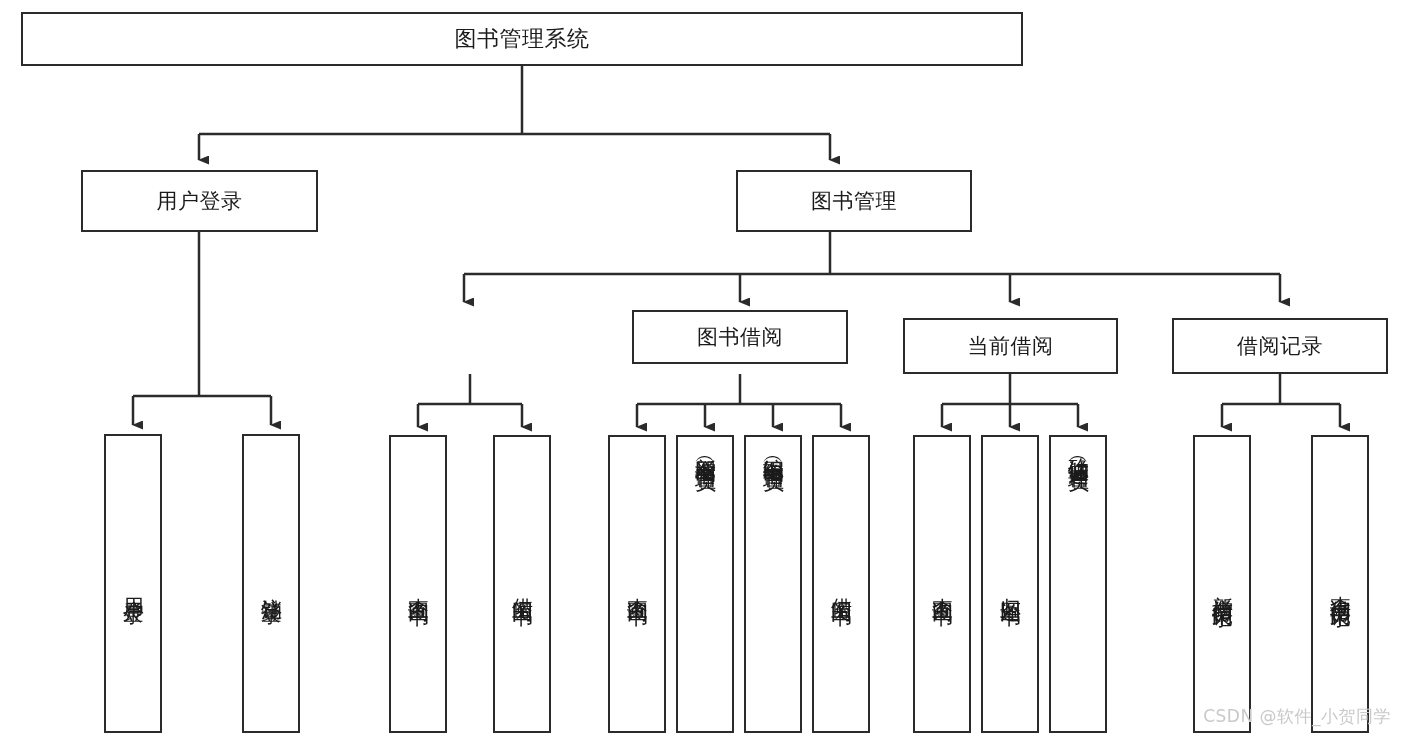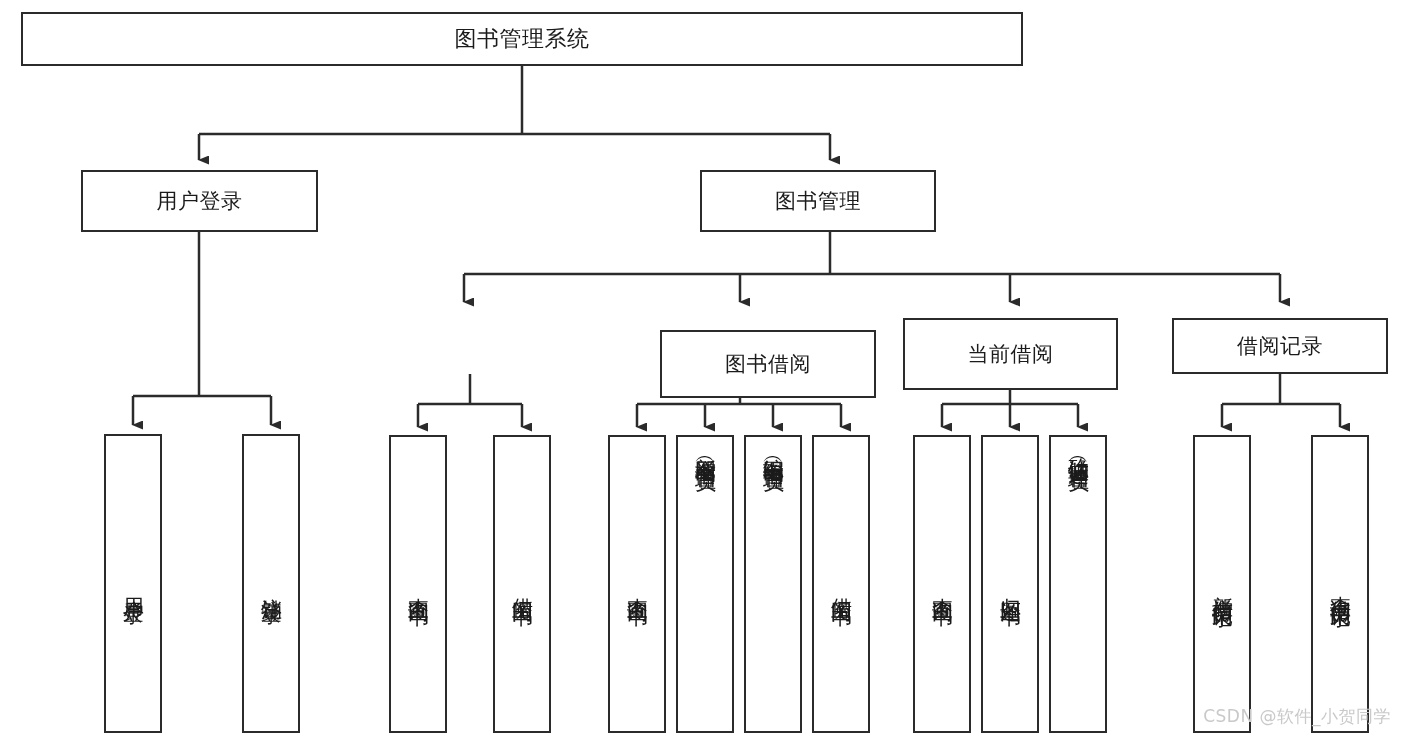--- a/index.html
+++ b/index.html
@@ -127,28 +127,28 @@
     </g>
   </svg>
 
   <div class="node-box root" style="left:21px; top:12px; width:1002px; height:54px;">
     <span class="node-label-h">图书管理系统</span>
   </div>
 
   <div class="node-box" style="left:81px; top:170px; width:237px; height:62px;">
     <span class="node-label-h">用户登录</span>
   </div>
-  <div class="node-box" style="left:700px; top:170px; width:236px; height:62px;align-items:center;">
+  <div class="node-box" style="left:736px; top:170px; width:236px; height:62px;align-items:center;">
     <span class="node-label-h">图书管理</span>
   </div>
 
-  <div class="node-box" style="left:632px; top:330px; width:216px; height:68px;margin-left:28px;">
+  <div class="node-box" style="left:632px; top:310px; width:216px; height:54px;">
     <span class="node-label-h">图书借阅</span>
   </div>
-  <div class="node-box" style="left:903px; top:318px; width:215px; height:72px;">
+  <div class="node-box" style="left:903px; top:318px; width:215px; height:56px;">
     <span class="node-label-h">当前借阅</span>
   </div>
   <div class="node-box" style="left:1172px; top:318px; width:216px; height:56px;">
     <span class="node-label-h">借阅记录</span>
   </div>
 
   <div class="node-box leaf" style="left:104px; top:434px; width:58px; height:299px; align-items:center;">
     <span class="node-label-v">用户登录</span>
   </div>
   <div class="node-box leaf" style="left:242px; top:434px; width:58px; height:299px; align-items:center;">

